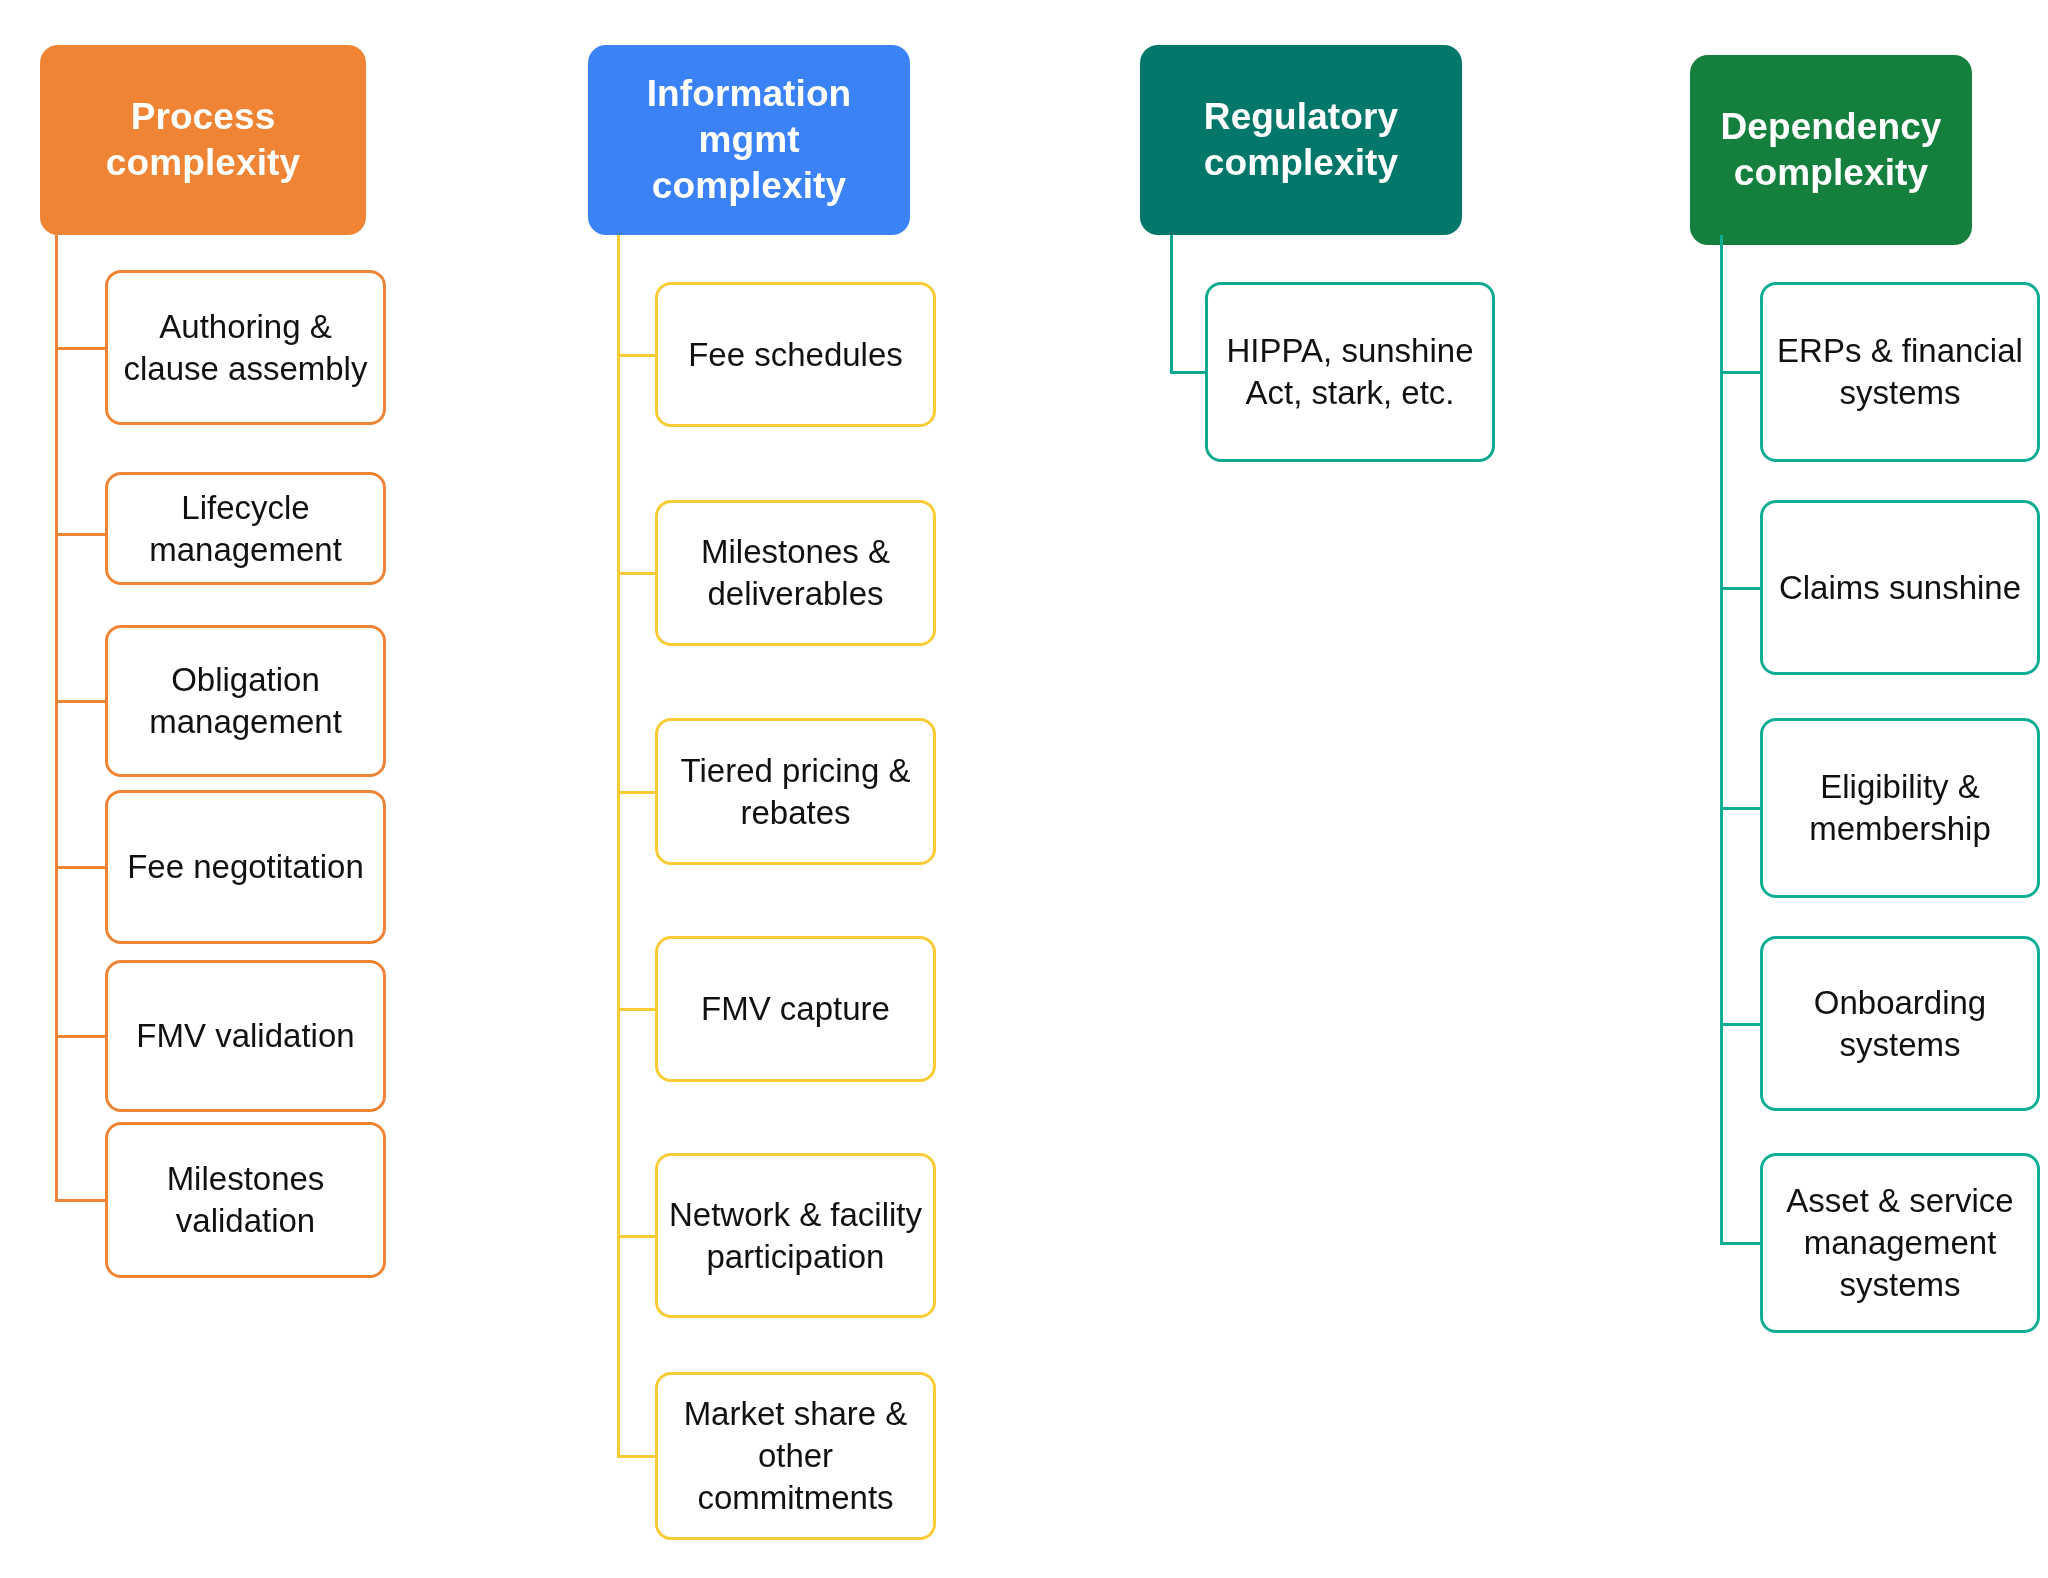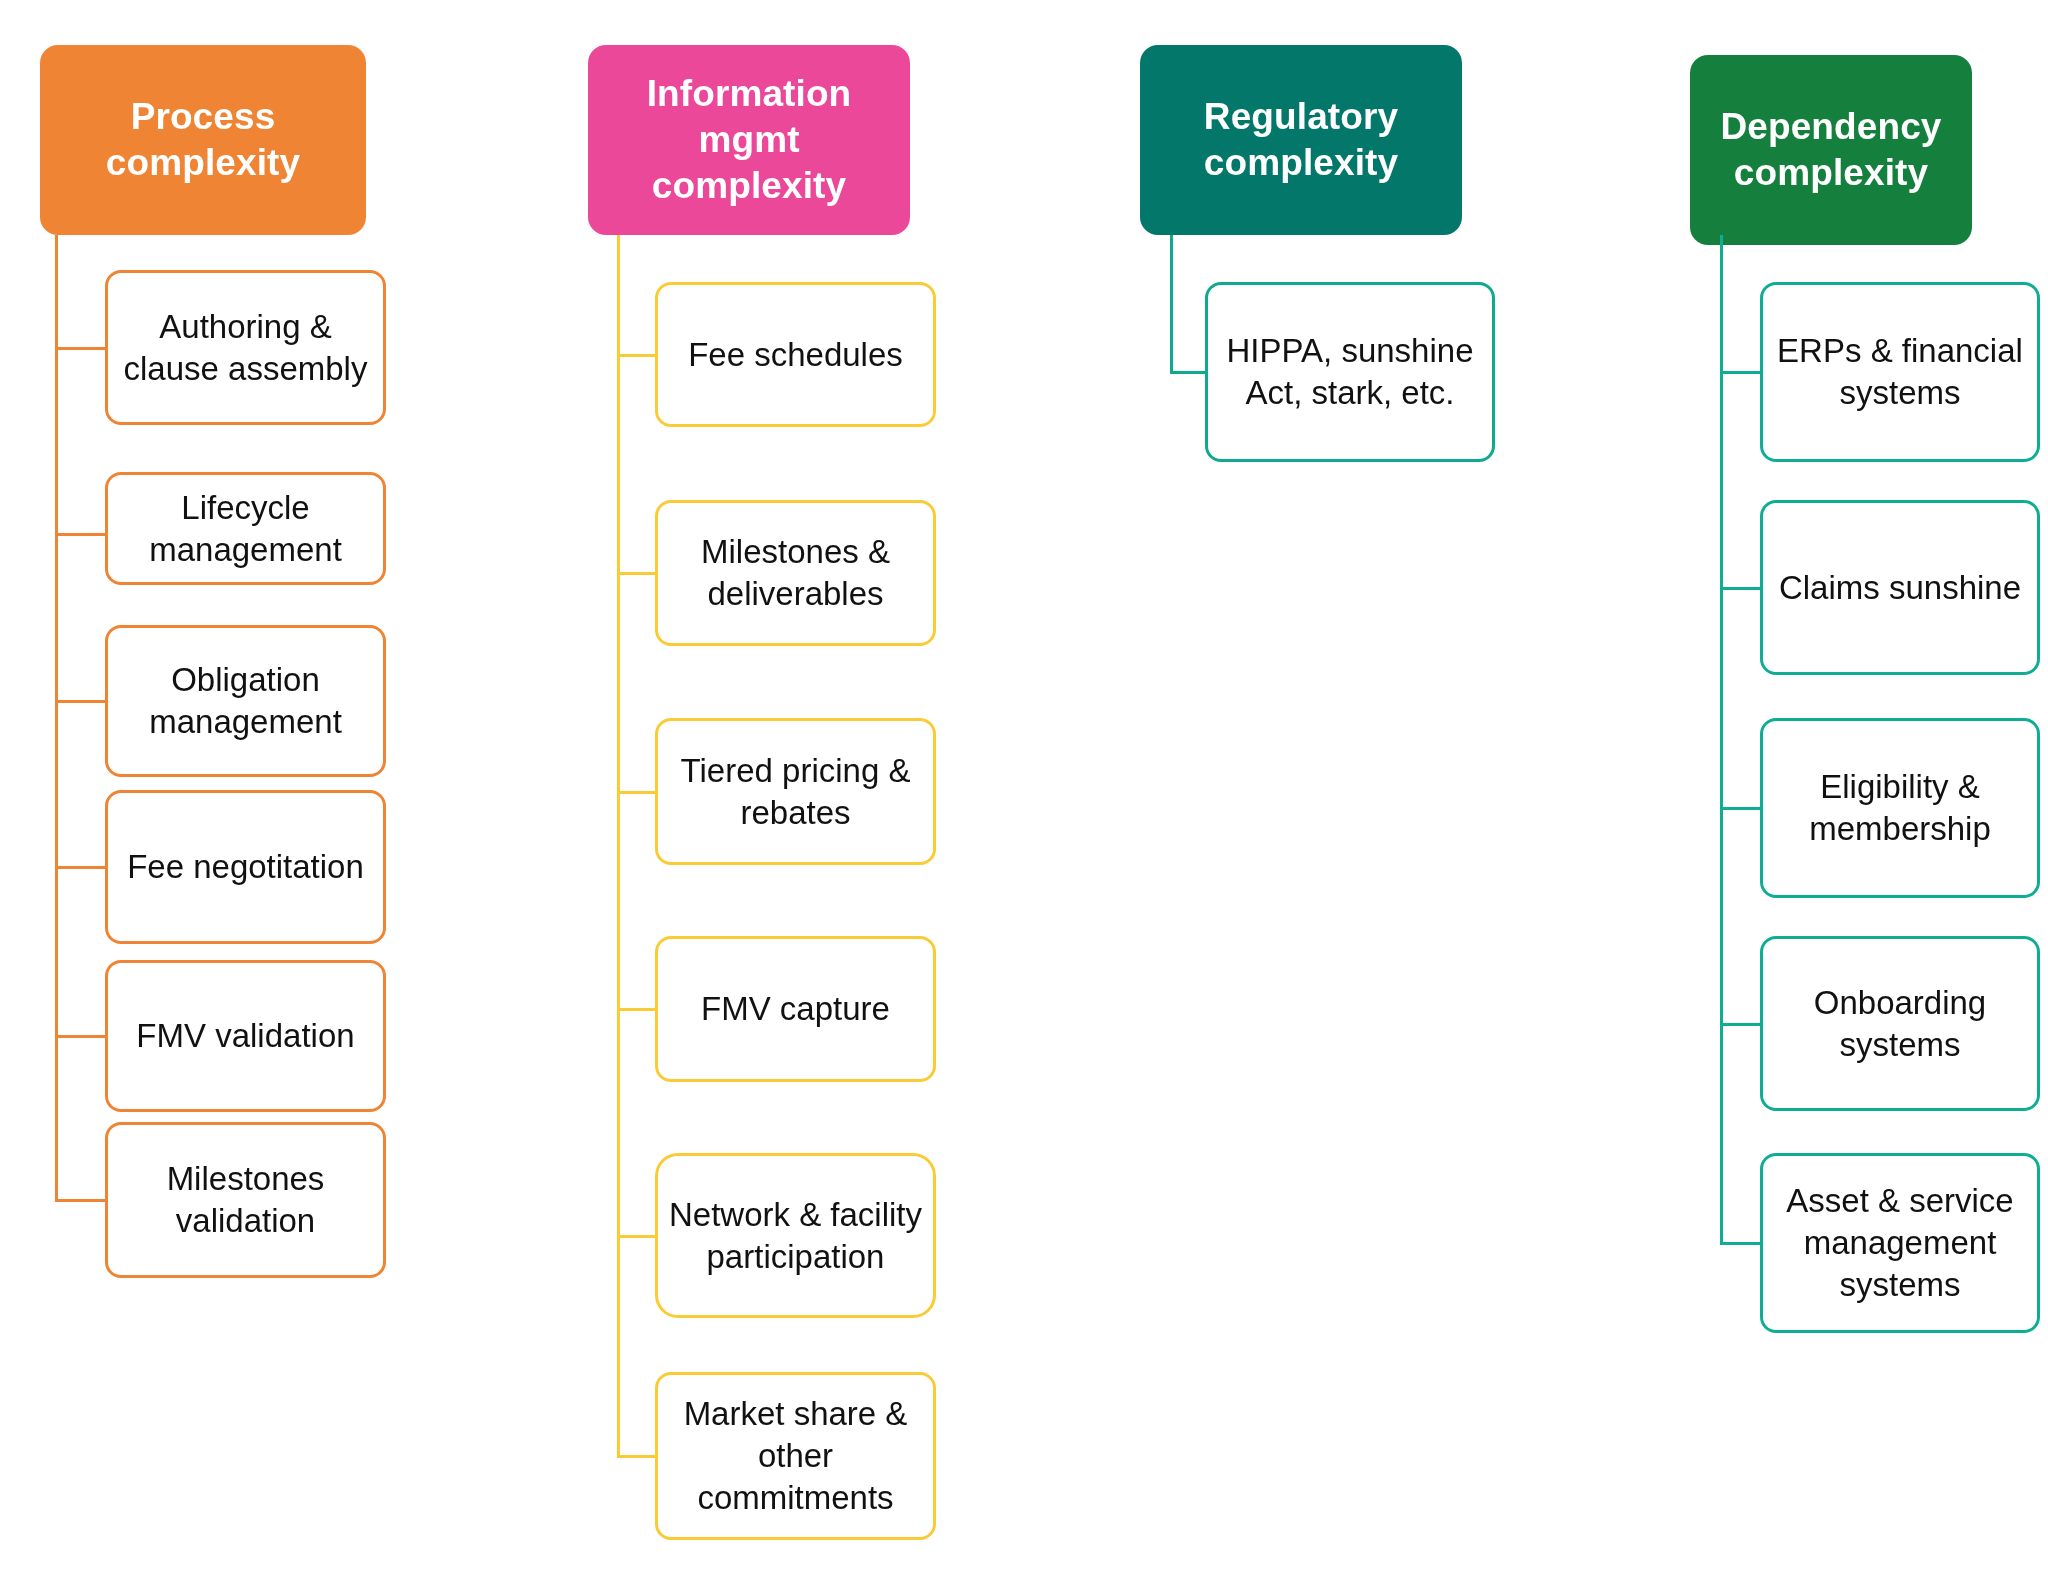--- a/index.html
+++ b/index.html
@@ -76,40 +76,40 @@
       <div class="stub" style="left: 55px; top: 1035px; width: 50px; background: rgb(238, 132, 52);"></div>
       <div class="node" style="left: 105px; top: 960px; width: 281px; height: 152px; border-color: rgb(238, 132, 52);">
         <span>FMV validation</span>
       </div>
       <div class="stub" style="left: 55px; top: 1199px; width: 50px; background: rgb(238, 132, 52);"></div>
       <div class="node" style="left: 105px; top: 1122px; width: 281px; height: 156px; border-color: rgb(238, 132, 52);">
         <span>Milestones validation</span>
       </div>
     </div>
     <div class="column" style="left: 0px;">
-      <div class="col-header" style="left: 588px; top: 45px; width: 322px; height: 190px; background: #ec4899;">Information mgmt complexity</div>
+      <div class="col-header" style="left: 588px; top: 45px; width: 322px; height: 190px; background: #3b82f6;">Information mgmt complexity</div>
       <div class="spine" style="left: 617px; top: 235px; height: 1221px; background: rgb(251, 203, 53);"></div>
       <div class="stub" style="left: 617px; top: 353.5px; width: 38px; background: rgb(251, 203, 53);"></div>
       <div class="node" style="left: 655px; top: 282px; width: 281px; height: 145px; border-color: rgb(251, 203, 53);">
         <span>Fee schedules</span>
       </div>
       <div class="stub" style="left: 617px; top: 572px; width: 38px; background: rgb(251, 203, 53);"></div>
       <div class="node" style="left: 655px; top: 500px; width: 281px; height: 146px; border-color: rgb(251, 203, 53);">
         <span>Milestones &amp; deliverables</span>
       </div>
       <div class="stub" style="left: 617px; top: 790.5px; width: 38px; background: rgb(251, 203, 53);"></div>
       <div class="node" style="left: 655px; top: 718px; width: 281px; height: 147px; border-color: rgb(251, 203, 53);">
         <span>Tiered pricing &amp; rebates</span>
       </div>
       <div class="stub" style="left: 617px; top: 1008px; width: 38px; background: rgb(251, 203, 53);"></div>
       <div class="node" style="left: 655px; top: 936px; width: 281px; height: 146px; border-color: rgb(251, 203, 53);">
         <span>FMV capture</span>
       </div>
       <div class="stub" style="left: 617px; top: 1234.5px; width: 38px; background: rgb(251, 203, 53);"></div>
-      <div class="node" style="left: 655px; top: 1153px; width: 281px; height: 165px; border-color: rgb(251, 203, 53); border-radius: 23px;">
+      <div class="node" style="left: 655px; top: 1153px; width: 281px; height: 165px; border-color: rgb(251, 203, 53);">
         <span>Network &amp; facility participation</span>
       </div>
       <div class="stub" style="left: 617px; top: 1455px; width: 38px; background: rgb(251, 203, 53);"></div>
       <div class="node" style="left: 655px; top: 1372px; width: 281px; height: 168px; border-color: rgb(251, 203, 53);">
         <span>Market share &amp; other commitments</span>
       </div>
     </div>
     <div class="column" style="left: 0px;">
       <div class="col-header" style="left: 1140px; top: 45px; width: 322px; height: 190px; background: rgb(3, 120, 106);">Regulatory complexity</div>
       <div class="spine" style="left: 1170px; top: 235px; height: 137px; background: rgb(15, 169, 143);"></div>

